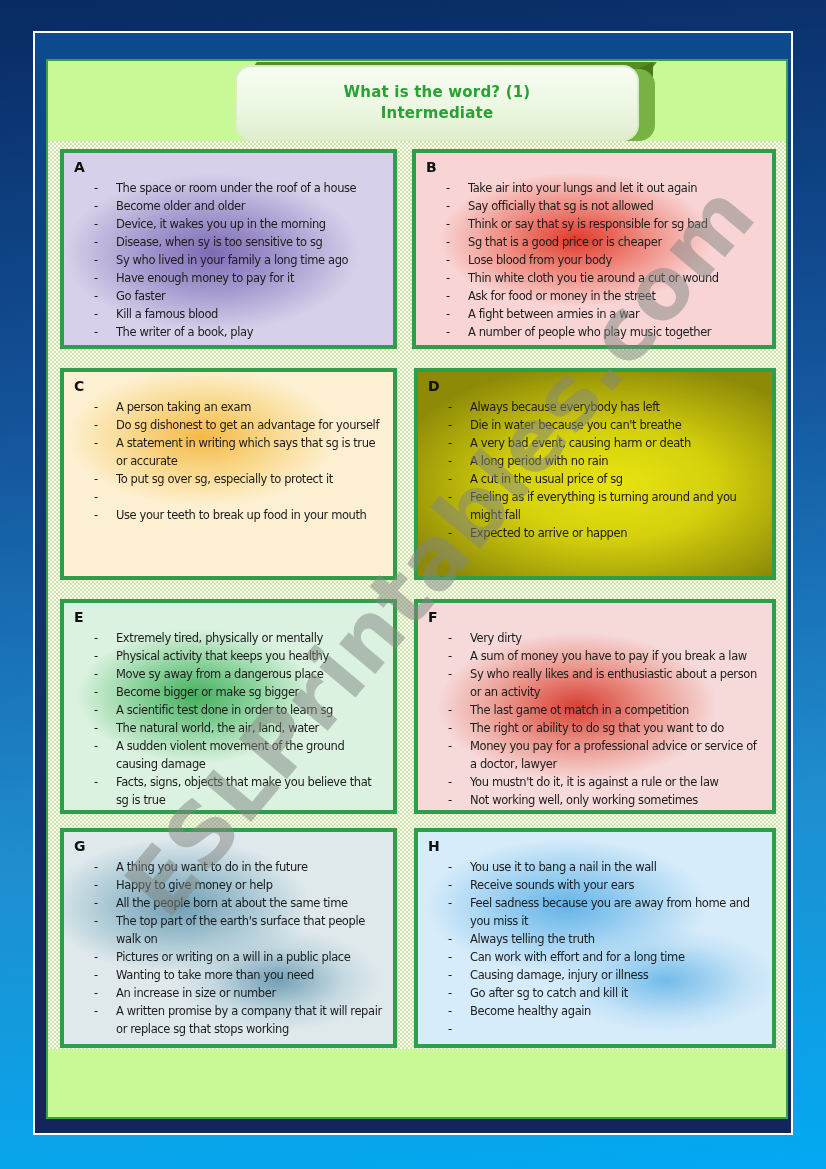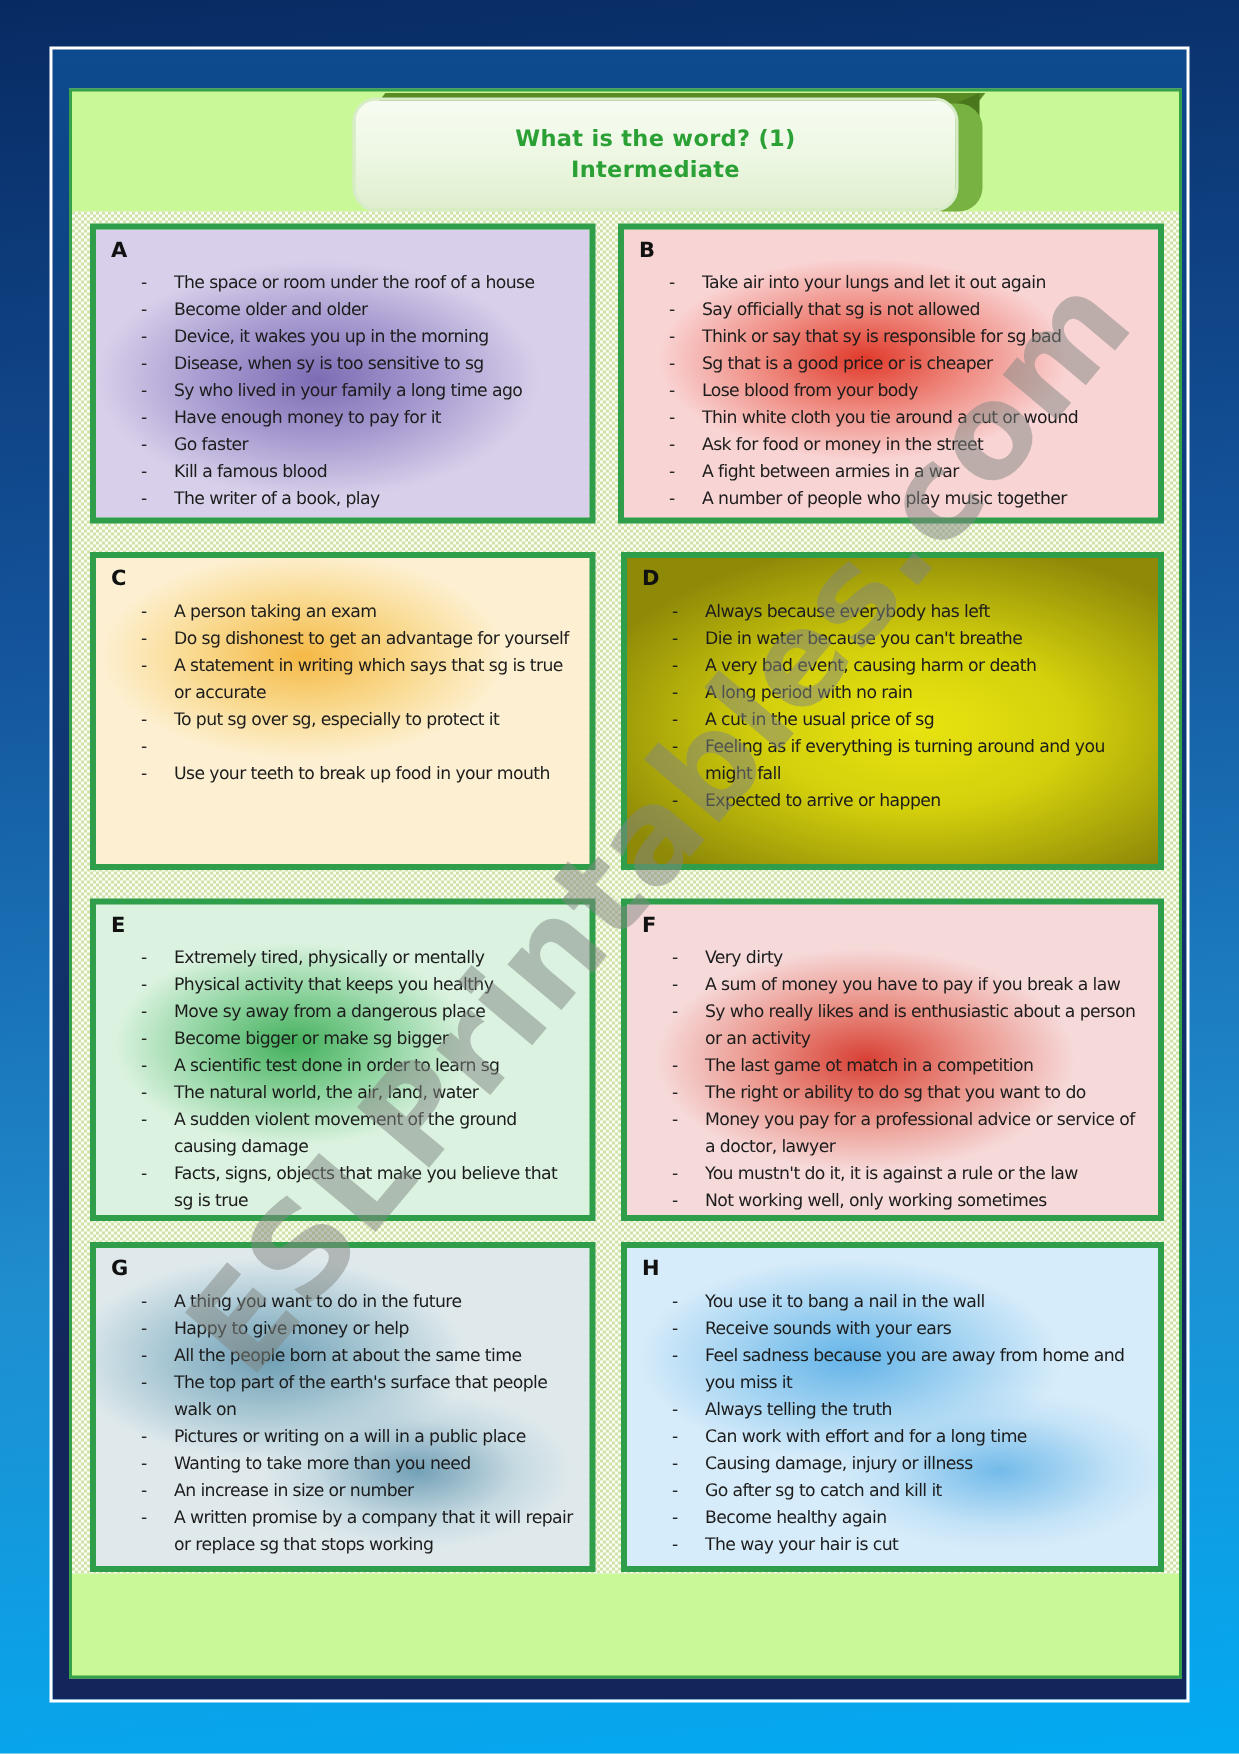--- a/index.html
+++ b/index.html
@@ -414,21 +414,20 @@
             <div class="item">
               <span class="dash">-</span>
               <span class="txt">Go after sg to catch and kill it</span>
             </div>
             <div class="item">
               <span class="dash">-</span>
               <span class="txt">Become healthy again</span>
             </div>
             <div class="item">
               <span class="dash">-</span>
-              <span class="txt">The way your hair is cut</span>
             </div>
           </div>
       </div>
 
     </div>
   </div>
 
   <div class="watermark">ESLPrintables.com</div>
 </div>
 

